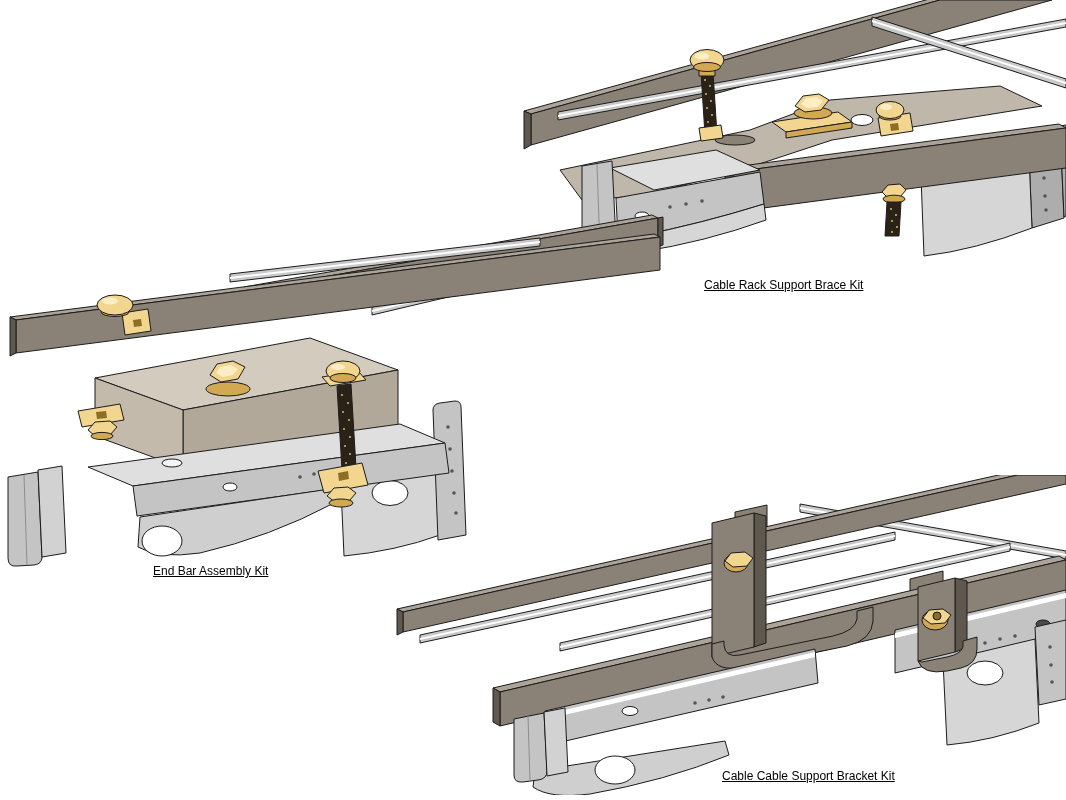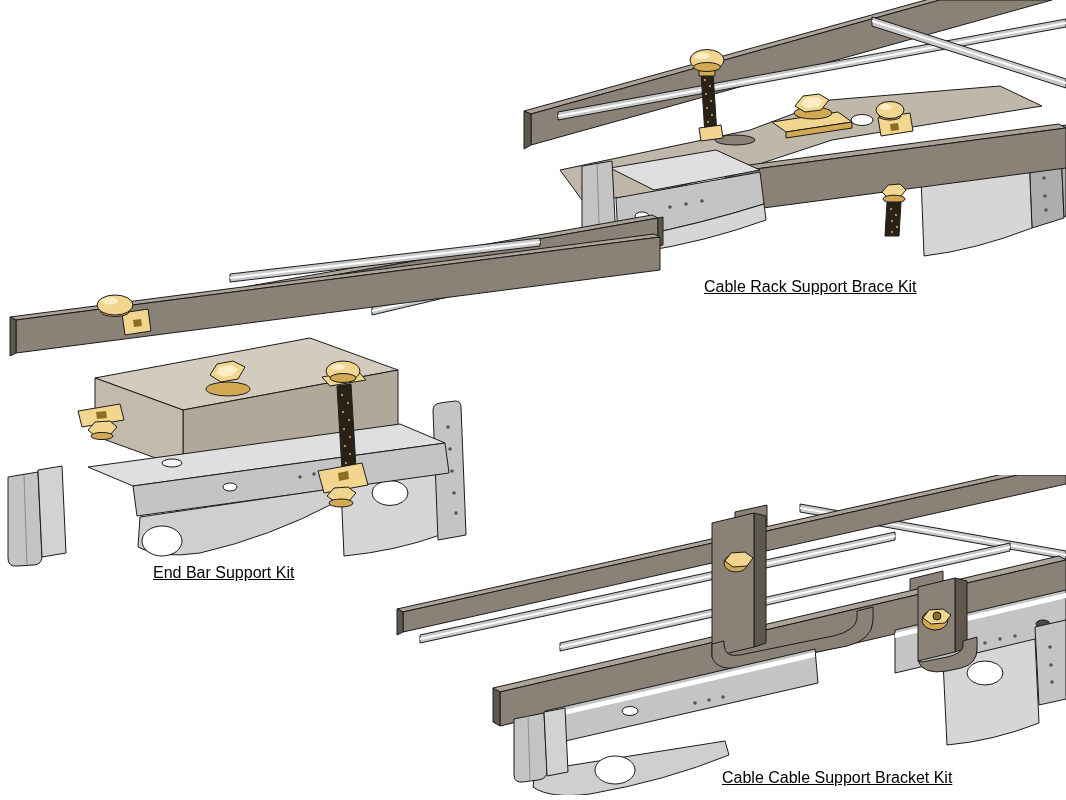--- a/index.html
+++ b/index.html
@@ -1,19 +1,19 @@
 <!DOCTYPE html>
 <html style="--background: #FFFFFF; --outline: #1C1C1C; --railFront: #8A8177; --railTop: #ACA499; --railEnd: #5F584F; --tube: #C9C9C9; --tubeHi: #FFFFFF; --brace: #BFB7AA; --beigeTop: #D3CBBD; --beigeFront: #B2A899; --beigeSide: #C3BAAB; --grayLight: #DFDFDF; --grayMid: #C4C4C4; --grayShade: #ADADAD; --grayPlate: #D6D6D6; --gold: #F2D58E; --goldHi: #FBEDC4; --goldShade: #D2A852; --goldDark: #8F6E24; --thread: #2B2217; --threadDot: #E5C67C;"><head>
 <meta charset="utf-8">
 <style>
   html,body{margin:0;padding:0;background:#fff;}
   #page{position:relative;width:1066px;height:800px;background:var(--background,#fff);overflow:hidden;
         font-family:"Liberation Sans",sans-serif;}
   .fig{position:absolute;}
-  .caption{position:absolute;z-index:5;font-size:16px;color:#000;text-decoration:underline;
+  .caption{position:absolute;z-index:5;font-size:12px;color:#000;text-decoration:underline;
            white-space:nowrap;font-family:"Liberation Sans",sans-serif;text-align:right;}
   
   .ol{stroke:var(--outline);stroke-width:1;stroke-linejoin:round;}
   .railF{fill:var(--railFront);} .railT{fill:var(--railTop);} .railE{fill:var(--railEnd);}
   .tube{fill:var(--tube);} .tubeHi{fill:var(--tubeHi);stroke:none;}
   .brace{fill:var(--brace);}
   .beigeT{fill:var(--beigeTop);} .beigeF{fill:var(--beigeFront);} .beigeS{fill:var(--beigeSide);}
   .grayL{fill:var(--grayLight);} .grayM{fill:var(--grayMid);} .grayS{fill:var(--grayShade);}
   .grayP{fill:var(--grayPlate);}
   .gold{fill:var(--gold);} .goldH{fill:var(--goldHi);stroke:none;} .goldS{fill:var(--goldShade);}
@@ -272,15 +272,15 @@
       <ellipse class="ol whitehole" cx="235" cy="236" rx="8" ry="4.5"></ellipse>
       <path class="ol" style="fill:#CFCFCF" d="M 140,296 L 330,266 L 334,280 Q 270,306 195,319 Q 155,324 138,312 Z"></path>
       <ellipse class="ol whitehole" cx="220" cy="295" rx="20" ry="14"></ellipse>
       <path class="ol grayM" d="M 119,244 L 149,238 L 152,296 Q 152,304 143,305 L 128,307 Q 119,308 119,300 Z"></path>
       <path class="innerline" d="M 133,241 L 135,306"></path>
       <path class="ol" style="fill:#D2D2D2" d="M 149,237 L 170,233 L 173,297 L 152,301 Z"></path>
     </g>
   </svg>
 
   <div class="caption" style="left:704px;top:278px">Cable Rack Support Brace Kit</div>
-  <div class="caption" style="left:153px;top:564px">End Bar Support Kit</div>
+  <div class="caption" style="left:153px;top:564px">End Bar Assembly Kit</div>
   <div class="caption" style="left:722px;top:769px">Cable Cable Support Bracket Kit</div>
 </div>
 
 </body></html>

